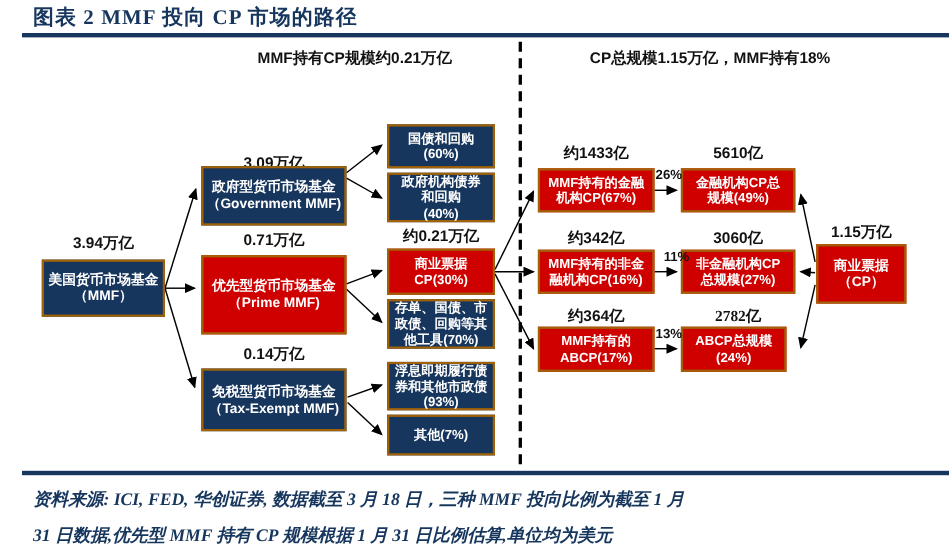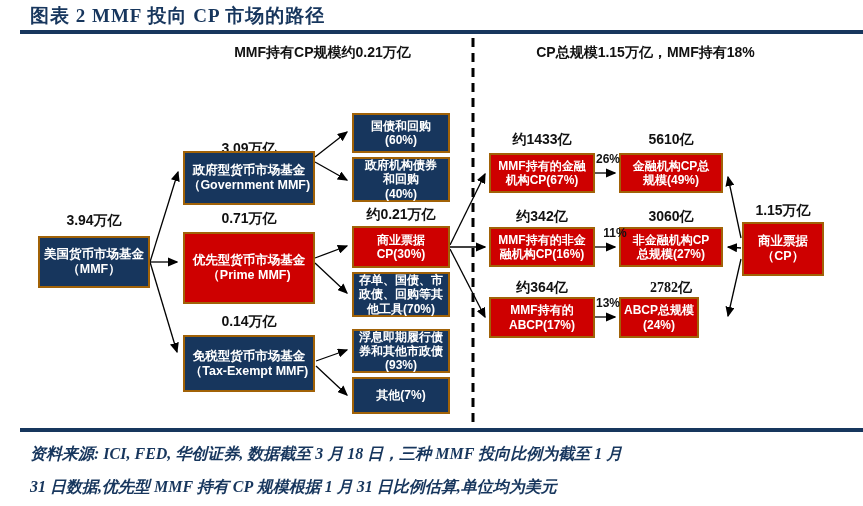--- a/index.html
+++ b/index.html
@@ -146,21 +146,21 @@
 
   <div class="vlabel" style="left:619px; top:131px; width:104px;">5610亿</div>
   <div class="node red" style="left:619px; top:153px; width:104px; height:40px; font-size:12px;">金融机构CP总
 规模(49%)</div>
 
   <div class="vlabel" style="left:619px; top:208px; width:104px;">3060亿</div>
   <div class="node red" style="left:619px; top:227px; width:104px; height:40px; font-size:12px;">非金融机构CP
 总规模(27%)</div>
 
   <div class="vlabel" style="left:619px; top:279px; width:104px;font-family:Liberation Serif, serif;">2782亿</div>
-  <div class="node red" style="left:619px; top:297px; width:80px; height:41px; font-size:12px;">ABCP总规模
+  <div class="node red" style="left:619px; top:297px; width:96px; height:41px; font-size:12px;">ABCP总规模
 (24%)</div>
 
   <div class="vlabel" style="left:742px; top:202px; width:82px;">1.15万亿</div>
   <div class="node red" style="left:742px; top:222px; width:82px; height:54px; font-size:12.5px;">商业票据
 （CP）</div>
 
   <div class="rule rule-bottom"></div>
   <div class="source src1">资料来源: ICI, FED, 华创证券, 数据截至 3 月 18 日，三种 MMF 投向比例为截至 1 月</div>
   <div class="source src2">31 日数据,优先型 MMF 持有 CP 规模根据 1 月 31 日比例估算,单位均为美元</div>
 

